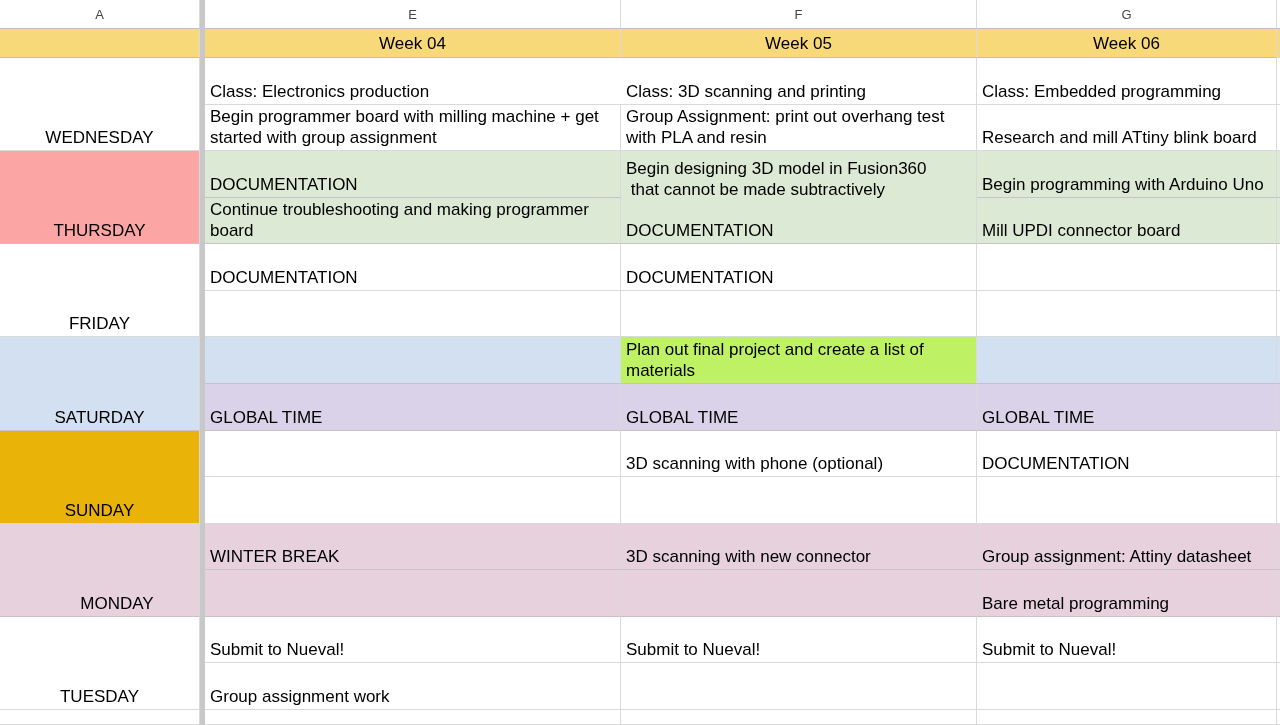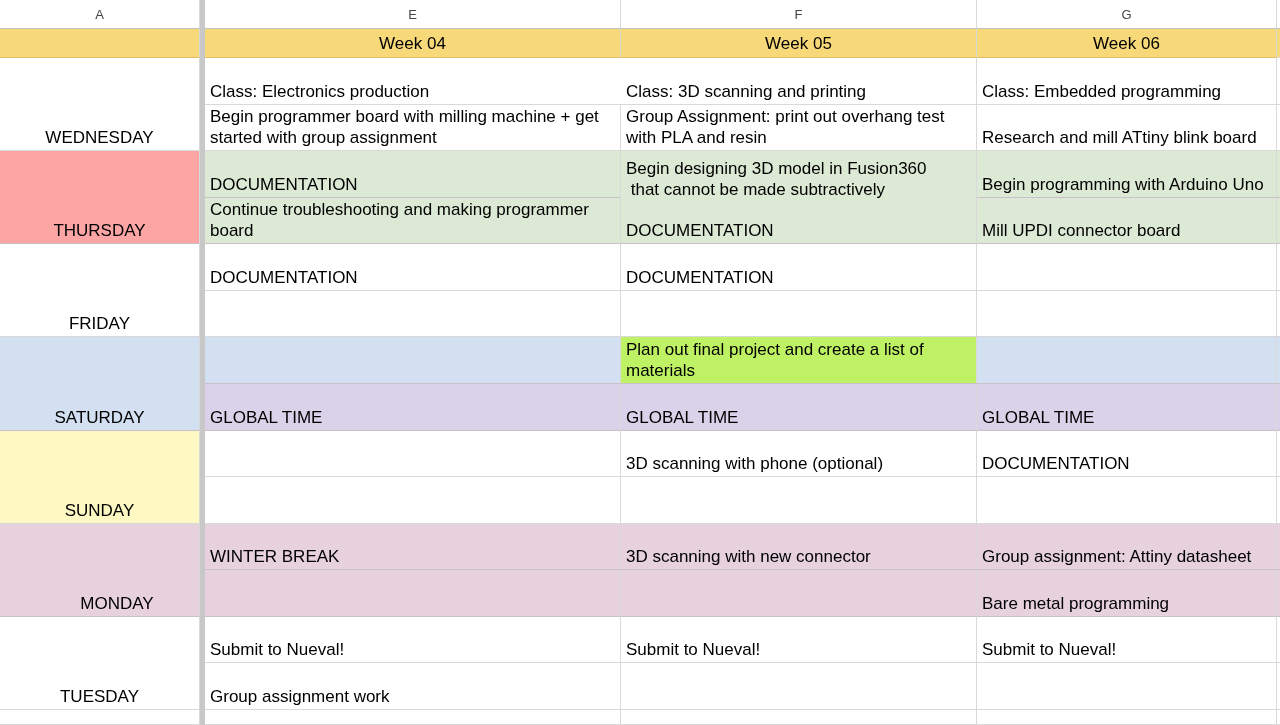--- a/index.html
+++ b/index.html
@@ -75,21 +75,21 @@
       <div class="cell" style="left: 1277px; top: 290.85px; width: 3px; height: 46.57px; background: rgb(255, 255, 255); border-right: none; border-bottom-color: rgb(217, 217, 217); padding: 0px;"></div>
       <div class="cell center" style="left: 0px; top: 337.42px; width: 200px; height: 93.14px; background: rgb(211, 224, 241); border-bottom-color: rgb(201, 192, 201); text-align: right;">SATURDAY</div>
       <div class="cell" style="left: 205px; top: 337.42px; width: 416px; height: 46.57px; background: rgb(211, 224, 241); border-bottom-color: rgb(201, 192, 201);"></div>
       <div class="cell" style="left: 621px; top: 337.42px; width: 356px; height: 46.57px; background: #bef264; border-bottom-color: rgb(201, 192, 201);">Plan out final project and create a list of materials</div>
       <div class="cell" style="left: 977px; top: 337.42px; width: 300px; height: 46.57px; background: rgb(211, 224, 241); border-bottom-color: rgb(201, 192, 201);"></div>
       <div class="cell" style="left: 1277px; top: 337.42px; width: 3px; height: 46.57px; background: rgb(211, 224, 241); border-right: none; border-bottom-color: rgb(201, 192, 201); padding: 0px;"></div>
       <div class="cell" style="left: 205px; top: 383.99px; width: 416px; height: 46.57px; background: rgb(217, 210, 232); border-bottom-color: rgb(201, 192, 201);">GLOBAL TIME</div>
       <div class="cell" style="left: 621px; top: 383.99px; width: 356px; height: 46.57px; background: rgb(217, 210, 232); border-bottom-color: rgb(201, 192, 201);">GLOBAL TIME</div>
       <div class="cell" style="left: 977px; top: 383.99px; width: 300px; height: 46.57px; background: rgb(217, 210, 232); border-bottom-color: rgb(201, 192, 201);">GLOBAL TIME</div>
       <div class="cell" style="left: 1277px; top: 383.99px; width: 3px; height: 46.57px; background: rgb(217, 210, 232); border-right: none; border-bottom-color: rgb(201, 192, 201); padding: 0px;"></div>
-      <div class="cell center" style="left: 0px; top: 430.56px; width: 200px; height: 93.14px; background: #fef9c3; border-bottom-color: rgb(217, 217, 217);">SUNDAY</div>
+      <div class="cell center" style="left: 0px; top: 430.56px; width: 200px; height: 93.14px; background: #eab308; border-bottom-color: rgb(217, 217, 217);">SUNDAY</div>
       <div class="cell" style="left: 205px; top: 430.56px; width: 416px; height: 46.57px; background: rgb(255, 255, 255); border-bottom-color: rgb(217, 217, 217);"></div>
       <div class="cell" style="left: 621px; top: 430.56px; width: 356px; height: 46.57px; background: rgb(255, 255, 255); border-bottom-color: rgb(217, 217, 217);">3D scanning with phone (optional)</div>
       <div class="cell" style="left: 977px; top: 430.56px; width: 300px; height: 46.57px; background: rgb(255, 255, 255); border-bottom-color: rgb(217, 217, 217);">DOCUMENTATION</div>
       <div class="cell" style="left: 1277px; top: 430.56px; width: 3px; height: 46.57px; background: rgb(255, 255, 255); border-right: none; border-bottom-color: rgb(217, 217, 217); padding: 0px;"></div>
       <div class="cell" style="left: 205px; top: 477.13px; width: 416px; height: 46.57px; background: rgb(255, 255, 255); border-bottom-color: rgb(217, 217, 217);"></div>
       <div class="cell" style="left: 621px; top: 477.13px; width: 356px; height: 46.57px; background: rgb(255, 255, 255); border-bottom-color: rgb(217, 217, 217);"></div>
       <div class="cell" style="left: 977px; top: 477.13px; width: 300px; height: 46.57px; background: rgb(255, 255, 255); border-bottom-color: rgb(217, 217, 217);"></div>
       <div class="cell" style="left: 1277px; top: 477.13px; width: 3px; height: 46.57px; background: rgb(255, 255, 255); border-right: none; border-bottom-color: rgb(217, 217, 217); padding: 0px;"></div>
       <div class="cell center" style="left: 0px; top: 523.7px; width: 200px; height: 93.14px; background: rgb(230, 209, 221); border-bottom-color: rgb(201, 192, 201); padding-left: 40px;">MONDAY</div>
       <div class="cell" style="left: 205px; top: 523.7px; width: 416px; height: 46.57px; background: rgb(230, 209, 221); border-bottom-color: rgb(201, 192, 201);">WINTER BREAK</div>

